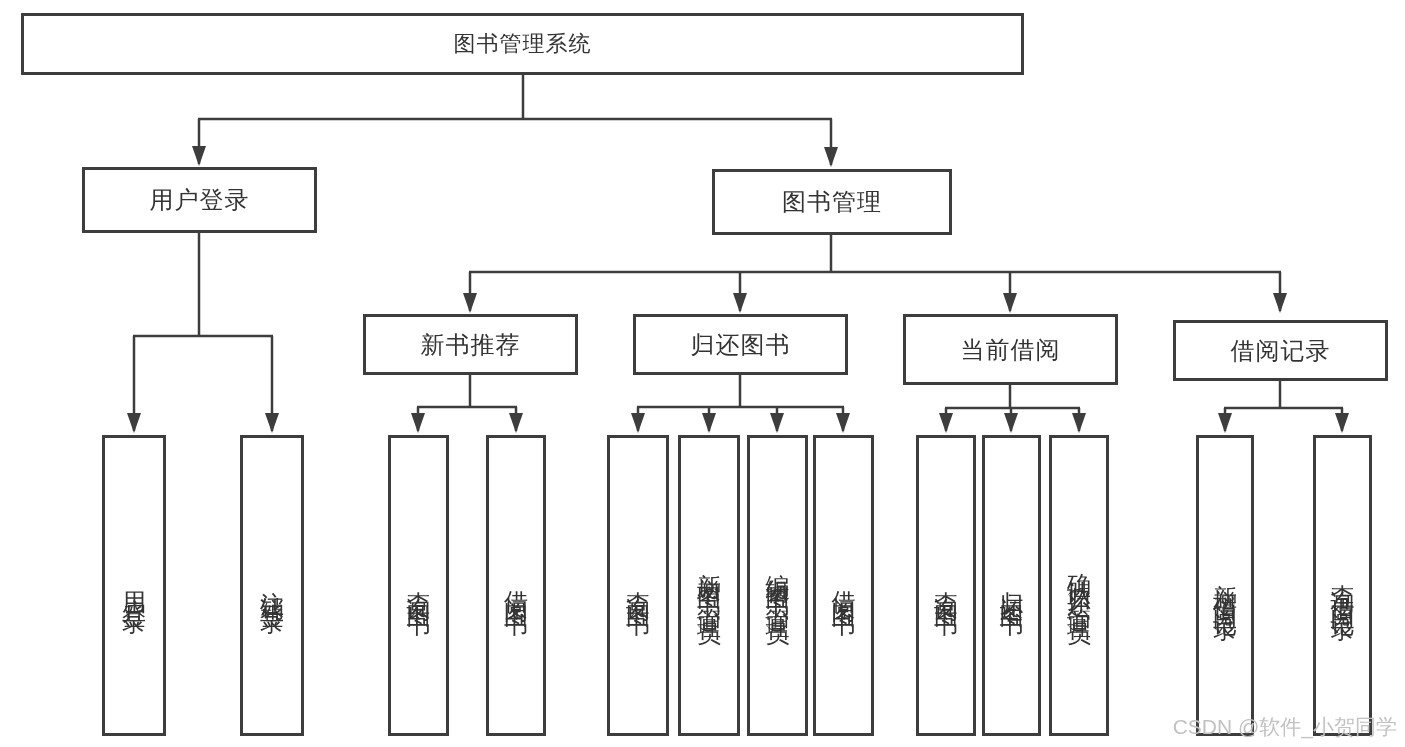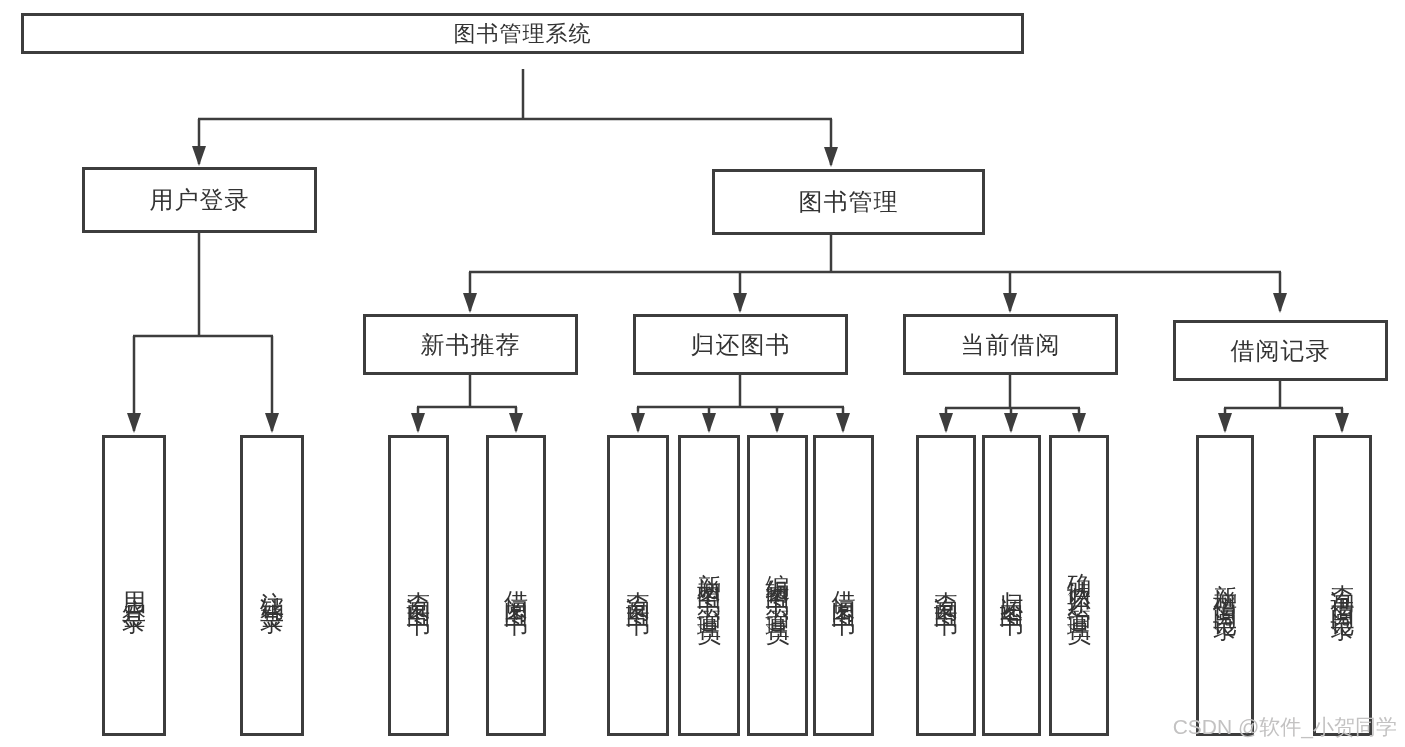--- a/index.html
+++ b/index.html
@@ -103,38 +103,38 @@
       <line x1="1011" y1="408" x2="1011" y2="431" marker-end="url(#ah)"></line>
       <line x1="1079" y1="408" x2="1079" y2="431" marker-end="url(#ah)"></line>
 
       <line x1="1280" y1="375" x2="1280" y2="409"></line>
       <line x1="1224" y1="408" x2="1343" y2="408"></line>
       <line x1="1225" y1="408" x2="1225" y2="431" marker-end="url(#ah)"></line>
       <line x1="1342" y1="408" x2="1342" y2="431" marker-end="url(#ah)"></line>
     </g>
   </svg>
 
-  <div class="box root" style="left:21px; top:13px; width:1003px; height:41px;">
+  <div class="box root" style="left:21px; top:13px; width:1003px; height:62px;">
     <span class="hlabel">图书管理系统</span>
   </div>
 
   <div class="box" style="left:82px; top:167px; width:235px; height:66px;">
     <span class="hlabel">用户登录</span>
   </div>
-  <div class="box" style="left:712px; top:169px; width:273px; height:66px;">
+  <div class="box" style="left:712px; top:169px; width:240px; height:66px;">
     <span class="hlabel">图书管理</span>
   </div>
 
   <div class="box" style="left:363px; top:314px; width:215px; height:61px;">
     <span class="hlabel">新书推荐</span>
   </div>
   <div class="box" style="left:633px; top:314px; width:215px; height:61px;">
     <span class="hlabel">归还图书</span>
   </div>
-  <div class="box" style="left:903px; top:314px; width:215px; height:61px;">
+  <div class="box" style="left:903px; top:314px; width:215px; height:71px;">
     <span class="hlabel">当前借阅</span>
   </div>
   <div class="box" style="left:1173px; top:320px; width:215px; height:61px;">
     <span class="hlabel">借阅记录</span>
   </div>
 
   <div class="box" style="left:102px; top:435px; width:64px; height:301px;">
     <span class="vlabel">用户登录</span>
   </div>
   <div class="box" style="left:240px; top:435px; width:64px; height:301px;">

